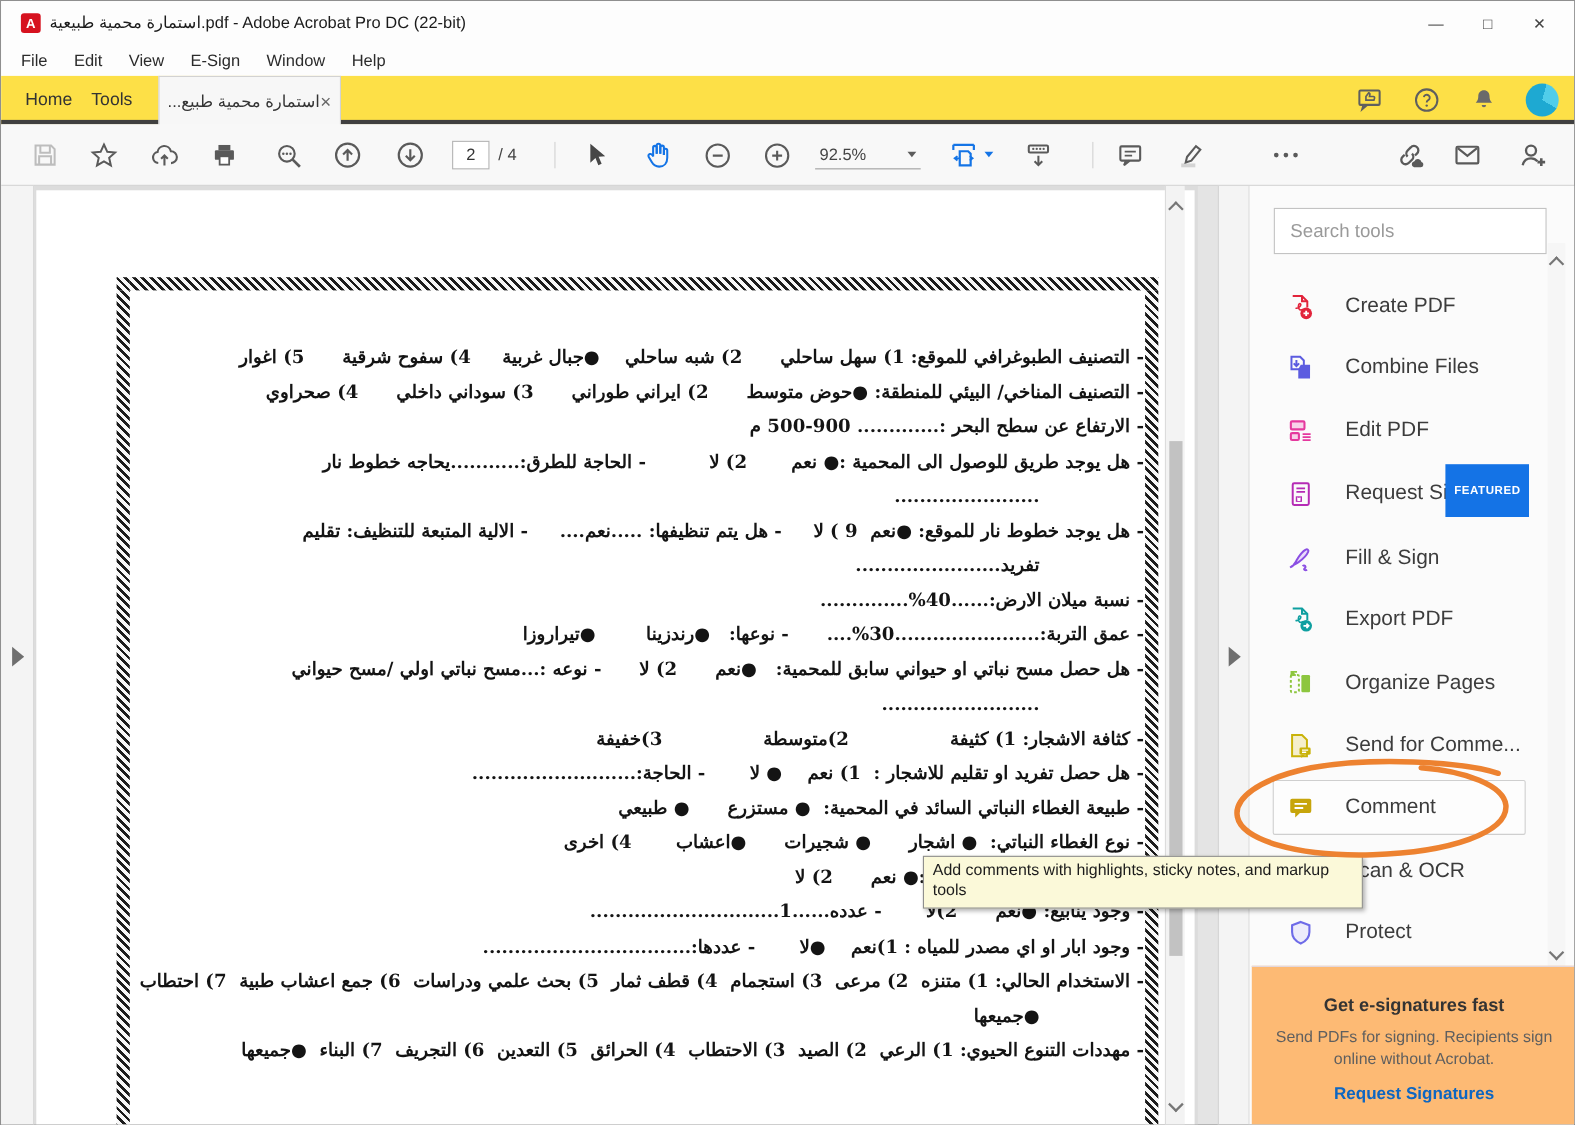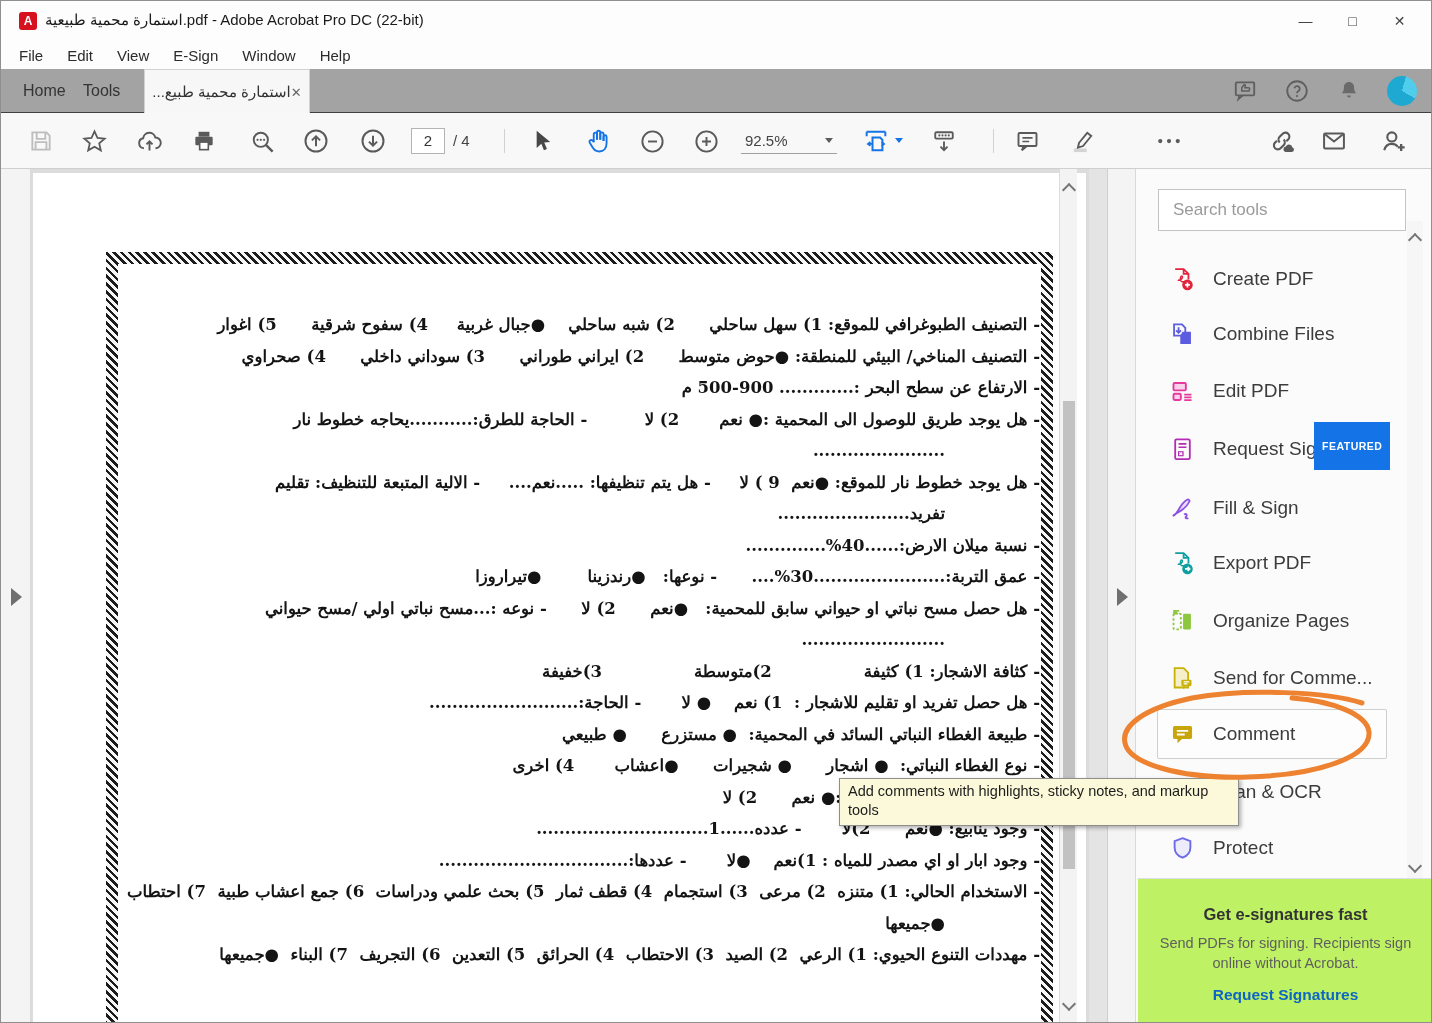--- a/index.html
+++ b/index.html
@@ -14,21 +14,21 @@
   .app-icon { position:absolute; left:18px; top:11px; width:18px; height:18px; background:#d6121f; border-radius:3px;
               color:#fff; font-size:12px; font-weight:bold; text-align:center; line-height:18px; }
   .title-text { position:absolute; left:44px; top:10px; font-size:15px; color:#1b1b1b; white-space:nowrap; }
   .win-controls { position:absolute; right:8px; top:0; height:40px; display:flex; }
   .win-btn { width:47px; height:40px; display:flex; align-items:center; justify-content:center; font-size:14px; color:#444; }
   
   .menubar { position:absolute; left:0; top:40px; width:100%; height:28px; background:#fdfdfd; display:flex; align-items:center; }
   .menu-item { font-size:15px; color:#2b2b2b; padding:0 12px; }
   .menu-item:first-child { padding-left:18px; }
   
-  .tabbar { position:absolute; left:0; top:68px; width:100%; height:44px; background:#a3a3a3; border-bottom:1px solid #404040; }
+  .tabbar { position:absolute; left:0; top:68px; width:100%; height:44px; background:#fde047; border-bottom:4px solid #404040; }
   .tab-simple { position:absolute; top:0; height:44px; display:flex; align-items:center; font-size:16px; color:#333; }
   .tab-home { left:22px; }
   .tab-tools { left:82px; }
   .tab-doc { position:absolute; left:143px; top:0; width:166px; height:45px; background:#f7f7f7;
              border:1px solid #d2d2d2; border-bottom:none; display:flex; align-items:center; justify-content:center; }
   .tab-doc-label { font-size:15px; color:#333; direction:rtl; }
   .tab-close { color:#666; font-size:13px; }
   .tabbar-icons { position:absolute; right:14px; top:0; height:44px; display:flex; align-items:center; gap:24px; }
   .tb-right-icon { width:28px; height:28px; display:flex; align-items:center; justify-content:center; }
   .avatar { width:30px; height:30px; border-radius:50%;
@@ -68,29 +68,29 @@
   .gapstrip { position:absolute; left:1106px; top:0; width:29px; height:100%; background:#f4f4f4;
               border-left:1px solid #cfcfcf; border-right:1px solid #d9d9d9; }
   .gapstrip .tri-right { position:absolute; left:9px; top:419px; }
   
   .sidebar { position:absolute; left:1135px; top:0; width:297px; height:100%; background:#fbfbfb; }
   .search-box { position:absolute; left:22px; top:20px; width:248px; height:42px; background:#fff;
                 border:1px solid #c3c3c3; font-size:17px; color:#333; padding:0 14px; outline:none; }
   .search-box::placeholder { color:#9a9a9a; }
   .tool-row { position:absolute; left:22px; width:248px; height:40px; display:flex; align-items:center; }
   .tool-icon { width:27px; height:27px; margin-left:11px; flex:0 0 27px; }
-  .tool-label { margin-left:17px; font-size:19px; color:#3c3c3c; white-space:nowrap; }
+  .tool-label { margin-left:27px; font-size:19px; color:#3c3c3c; white-space:nowrap; }
   .featured-badge { position:absolute; left:178px; top:253px; background:#1473e6; color:#fff; font-size:10.5px;
                     font-weight:bold; letter-spacing:.5px; padding:18px 8px; }
   .comment-btn-frame { position:absolute; left:21px; top:540px; width:230px; height:50px; background:#fdfdfd;
                        border:1px solid #cfcfcf; border-radius:2px; }
   .side-scroll { position:absolute; left:271px; top:52px; width:16px; height:658px; background:#f6f6f6; }
   .side-scroll .chev.up { position:absolute; left:3px; top:14px; }
   .side-scroll .chev.down { position:absolute; left:3px; top:640px; }
-  .promo { position:absolute; left:2px; top:709px; width:295px; height:146px; background:#bef264; border-top:1px solid #e0dcea; text-align:center; }
+  .promo { position:absolute; left:2px; top:709px; width:295px; height:146px; background:#fdba74; border-top:1px solid #e0dcea; text-align:center; }
   .promo-title { margin-top:26px; font-size:16.5px; font-weight:bold; color:#333; }
   .promo-body { margin:9px auto 0; width:262px; font-size:14.5px; color:#5f5f5f; line-height:1.4; }
   .promo-link { margin-top:12px; font-size:15.5px; font-weight:bold; color:#0d66c2; }
   
   .tooltip { position:absolute; left:838px; top:777px; width:400px; background:#fbf9d9; border:1px solid #8e8e8e;
              box-shadow:2px 2px 4px rgba(0,0,0,.3); padding:3px 8px 5px; font-size:14.5px; color:#1c1c1c; line-height:1.3; z-index:50; }
   .annotation { position:absolute; left:1115px; top:686px; width:272px; height:98px; z-index:60; pointer-events:none; }
   svg.ic { display:block; }
 </style>
 </head>

